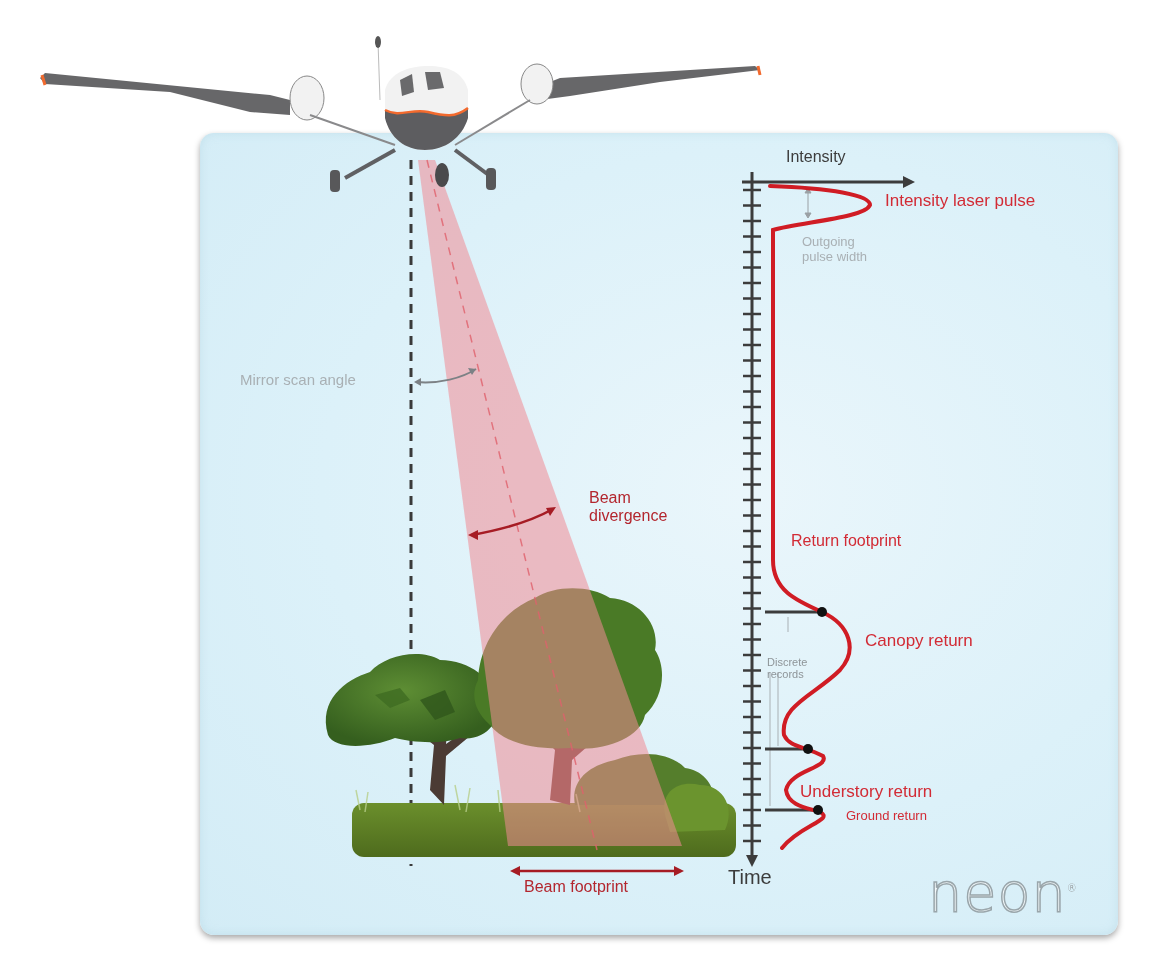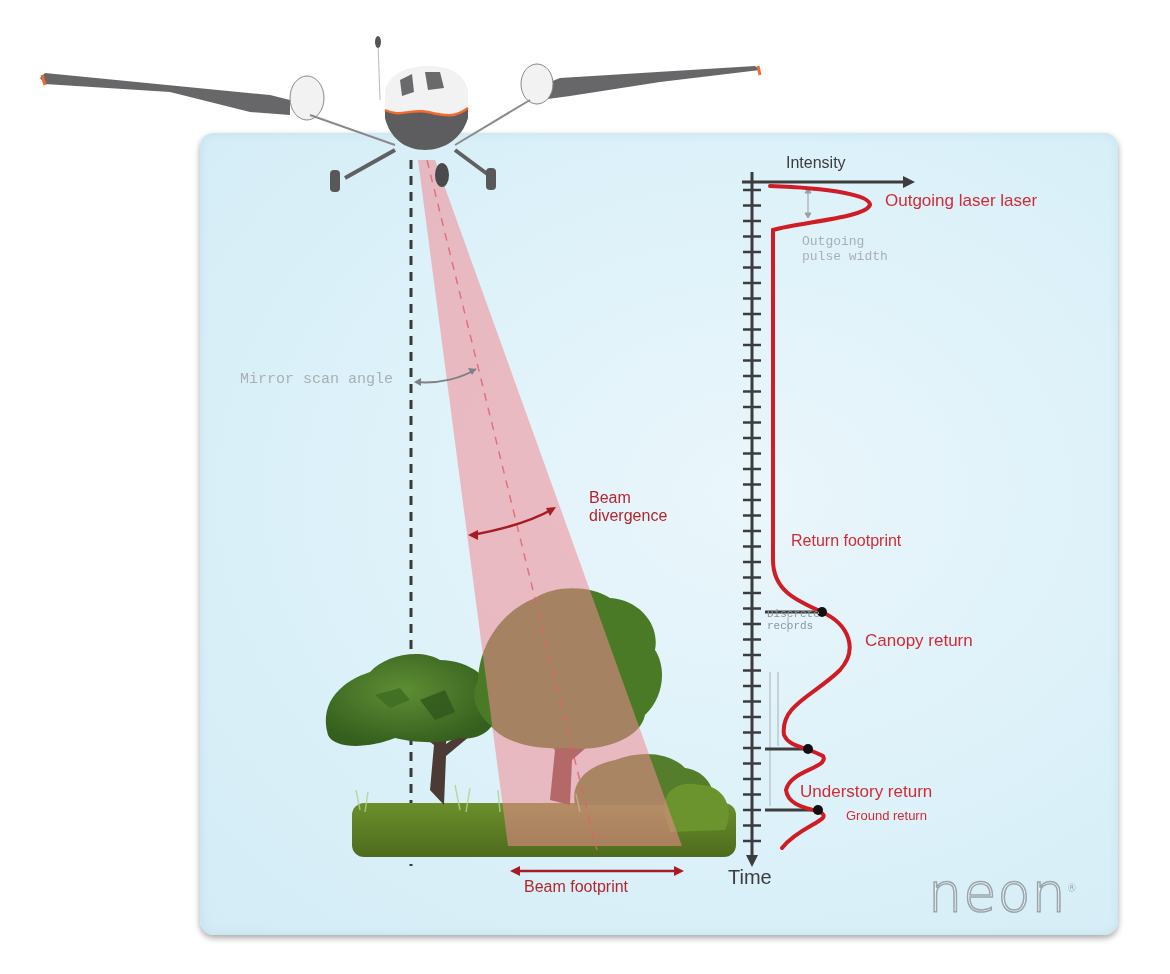--- a/index.html
+++ b/index.html
@@ -6,21 +6,21 @@
   body { width:1170px; height:974px; position:relative; overflow:hidden; font-family:"Liberation Sans", sans-serif; }
   .panel {
     position:absolute; left:200px; top:133px; width:918px; height:802px;
     border-radius:14px;
     background: radial-gradient(ellipse at 60% 45%, #eaf6fb 0%, #dcf1f9 55%, #d3ecf6 100%);
     box-shadow: 0 3px 6px rgba(0,0,0,0.35), inset 0 0 10px rgba(160,200,215,0.35);
   }
   svg.scene { position:absolute; left:0; top:0; }
   .lbl { position:absolute; white-space:nowrap; font-family:"Liberation Sans", sans-serif; }
   .red { color:#d22b35; }
-  .grey { color:#a9b0b4;font-family:Liberation Mono, monospace; }
+  .grey { color:#a9b0b4; }
   .dark { color:#3c3c3c; }
 </style>
 </head>
 <body>
 
 <div class="panel"></div>
 
 <svg class="scene" width="1170" height="974" viewBox="0 0 1170 974">
   <defs>
     <linearGradient id="ground" x1="0" y1="0" x2="0" y2="1">
@@ -176,32 +176,32 @@
     <line x1="765" y1="749" x2="808" y2="749"></line>
     <line x1="765" y1="810" x2="818" y2="810"></line>
   </g>
 
   <path d="M770 186 C 830 188, 870 195, 870 205 C 865 218, 800 222, 773 230 L 773 560 C 773 590, 795 600, 822 612 C 850 625, 858 650, 840 670 C 815 695, 780 705, 784 735 C 790 748, 805 746, 823 756 C 830 768, 790 770, 786 790 C 788 806, 808 808, 820 812 C 835 820, 800 825, 782 848" fill="none" stroke="#d01c24" stroke-width="4" stroke-linecap="round"></path>
   <circle cx="822" cy="612" r="5" fill="#111"></circle>
   <circle cx="808" cy="749" r="5" fill="#111"></circle>
   <circle cx="818" cy="810" r="5" fill="#111"></circle>
 </svg>
 
-<div class="lbl dark" style="left:786px;top:154px;font-size:16px;">Intensity</div>
+<div class="lbl dark" style="left:786px;top:148px;font-size:16px;">Intensity</div>
 <div class="lbl dark" style="left:728px;top:866px;font-size:20px;">Time</div>
-<div class="lbl red" style="left:885px;top:191px;font-size:17px;">Outgoing laser laser</div>
+<div class="lbl red" style="left:885px;top:191px;font-size:17px;">Intensity laser pulse</div>
 <div class="lbl grey" style="left:802px;top:234px;font-size:13px;line-height:15px;">
   <div>Outgoing</div>
   <div>pulse width</div>
 </div>
 <div class="lbl red" style="left:791px;top:532px;font-size:16px;">Return footprint</div>
 <div class="lbl red" style="left:865px;top:631px;font-size:17px;">Canopy return</div>
 <div class="lbl red" style="left:800px;top:750px;font-size:17px;margin-top:32px;">Understory return</div>
 <div class="lbl red" style="left:846px;top:808px;font-size:13px;">Ground return</div>
-<div class="lbl grey" style="left:767px;top:608px;font-size:11px;line-height:12px;color:#8e9498;">
+<div class="lbl grey" style="left:767px;top:656px;font-size:11px;line-height:12px;color:#8e9498;">
   <div>Discrete</div>
   <div>records</div>
 </div>
 <div class="lbl grey" style="left:240px;top:371px;font-size:15px;">Mirror scan angle</div>
 <div class="lbl red" style="left:569px;top:489px;font-size:16px;line-height:18px;color:#b3262e;margin-left:20px;">
   <div>Beam</div>
   <div>divergence</div>
 </div>
 <div class="lbl red" style="left:524px;top:878px;font-size:16px;color:#b3262e;">Beam footprint</div>
 

